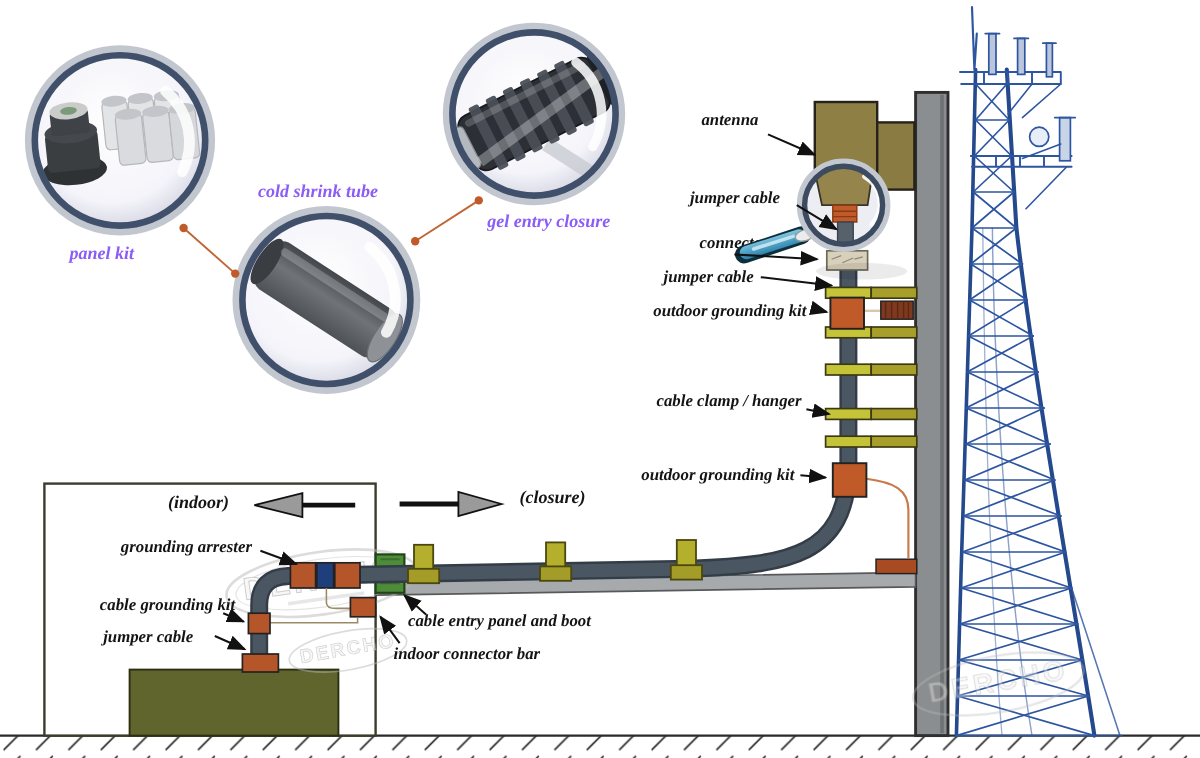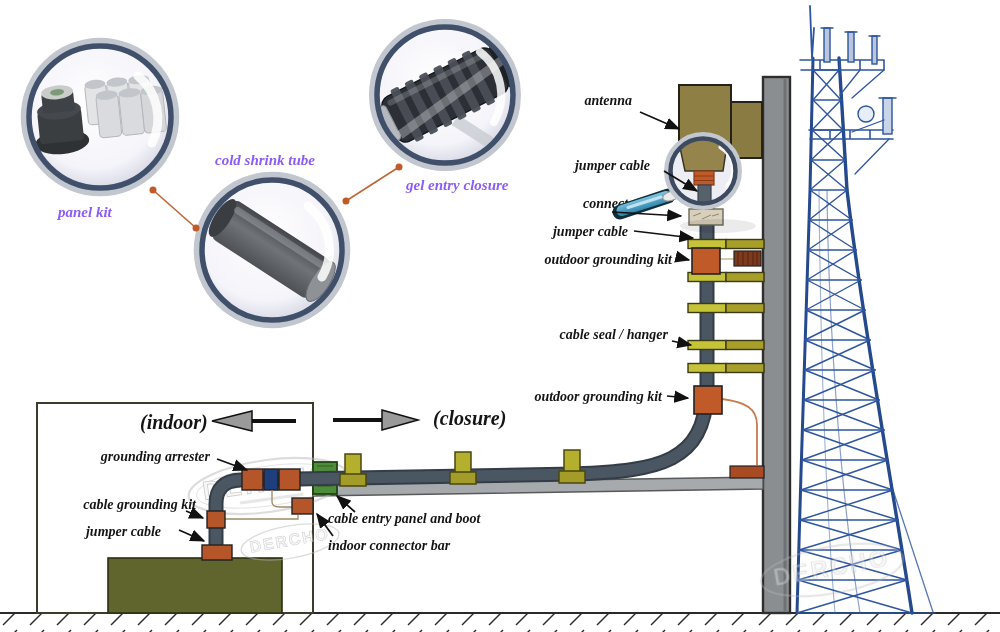--- a/index.html
+++ b/index.html
@@ -3,21 +3,21 @@
 <meta charset="utf-8">
 <style>
   html,body{margin:0;padding:0;background:#fff;}
   #stage{position:relative;width:1000px;height:632px;background:#ffffff;overflow:hidden;
          font-family:"Liberation Serif",serif;}
   svg{position:absolute;left:0;top:0;}
   #diagram{z-index:1;}
   .lbl{position:absolute;z-index:3;font:italic bold 14px "Liberation Serif",serif;
        color:#141414;white-space:nowrap;}
   .lbl.r{transform:translateX(-100%);font-style:italic;}
-  .lbl.zone{font-size:20px;}
+  .lbl.zone{font-size:15px;}
   .lbl.orange{font-size:15px;color:#8b5cf6;text-align:right;}
   #overlay{z-index:4;}
 </style>
 </head>
 <body>
 
 <div id="stage">
 
 <svg id="diagram" width="1000" height="632" viewBox="0 0 1000 632">
   <defs>
@@ -262,28 +262,28 @@
           <circle cx="399" cy="167" r="3.5"></circle>
     </g>
   </g>
 </svg>
 
 <div class="lbl r" style="left:632px;top:93px">antenna</div>
 <div class="lbl r" style="left:650px;top:158px">jumper cable</div>
 <div class="lbl" style="left:583px;top:196px">connector</div>
 <div class="lbl r" style="left:628px;top:224px">jumper cable</div>
 <div class="lbl r" style="left:672px;top:252px">outdoor grounding kit</div>
-<div class="lbl r" style="left:668px;top:327px">cable seal / hanger</div>
+<div class="lbl r" style="left:668px;top:327px">cable clamp / hanger</div>
 <div class="lbl r" style="left:662px;top:389px">outdoor grounding kit</div>
 <div class="lbl zone" style="left:140px;top:411px">(indoor)</div>
 <div class="lbl zone" style="left:433px;top:407px">(closure)</div>
 <div class="lbl r" style="left:210px;top:449px">grounding arrester</div>
 <div class="lbl r" style="left:196px;top:497px">cable grounding kit</div>
 <div class="lbl r" style="left:161px;top:524px">jumper cable</div>
-<div class="lbl" style="left:328px;top:511px">cable entry panel and boot</div>
+<div class="lbl" style="left:340px;top:511px">cable entry panel and boot</div>
 <div class="lbl" style="left:328px;top:538px">indoor connector bar</div>
 <div class="lbl orange" style="left:58px;top:204px">panel kit</div>
 <div class="lbl orange" style="left:215px;top:152px">cold shrink tube</div>
 <div class="lbl orange" style="left:406px;top:177px">gel entry closure</div>
 
 <svg id="overlay" width="1000" height="632" viewBox="0 0 1000 632">
   <defs>
     <marker id="arr" viewBox="0 0 10 8" refX="9" refY="4" markerWidth="9" markerHeight="8" orient="auto">
       <path d="M0,0 L10,4 L0,8 Z" fill="#111"></path>
     </marker>

